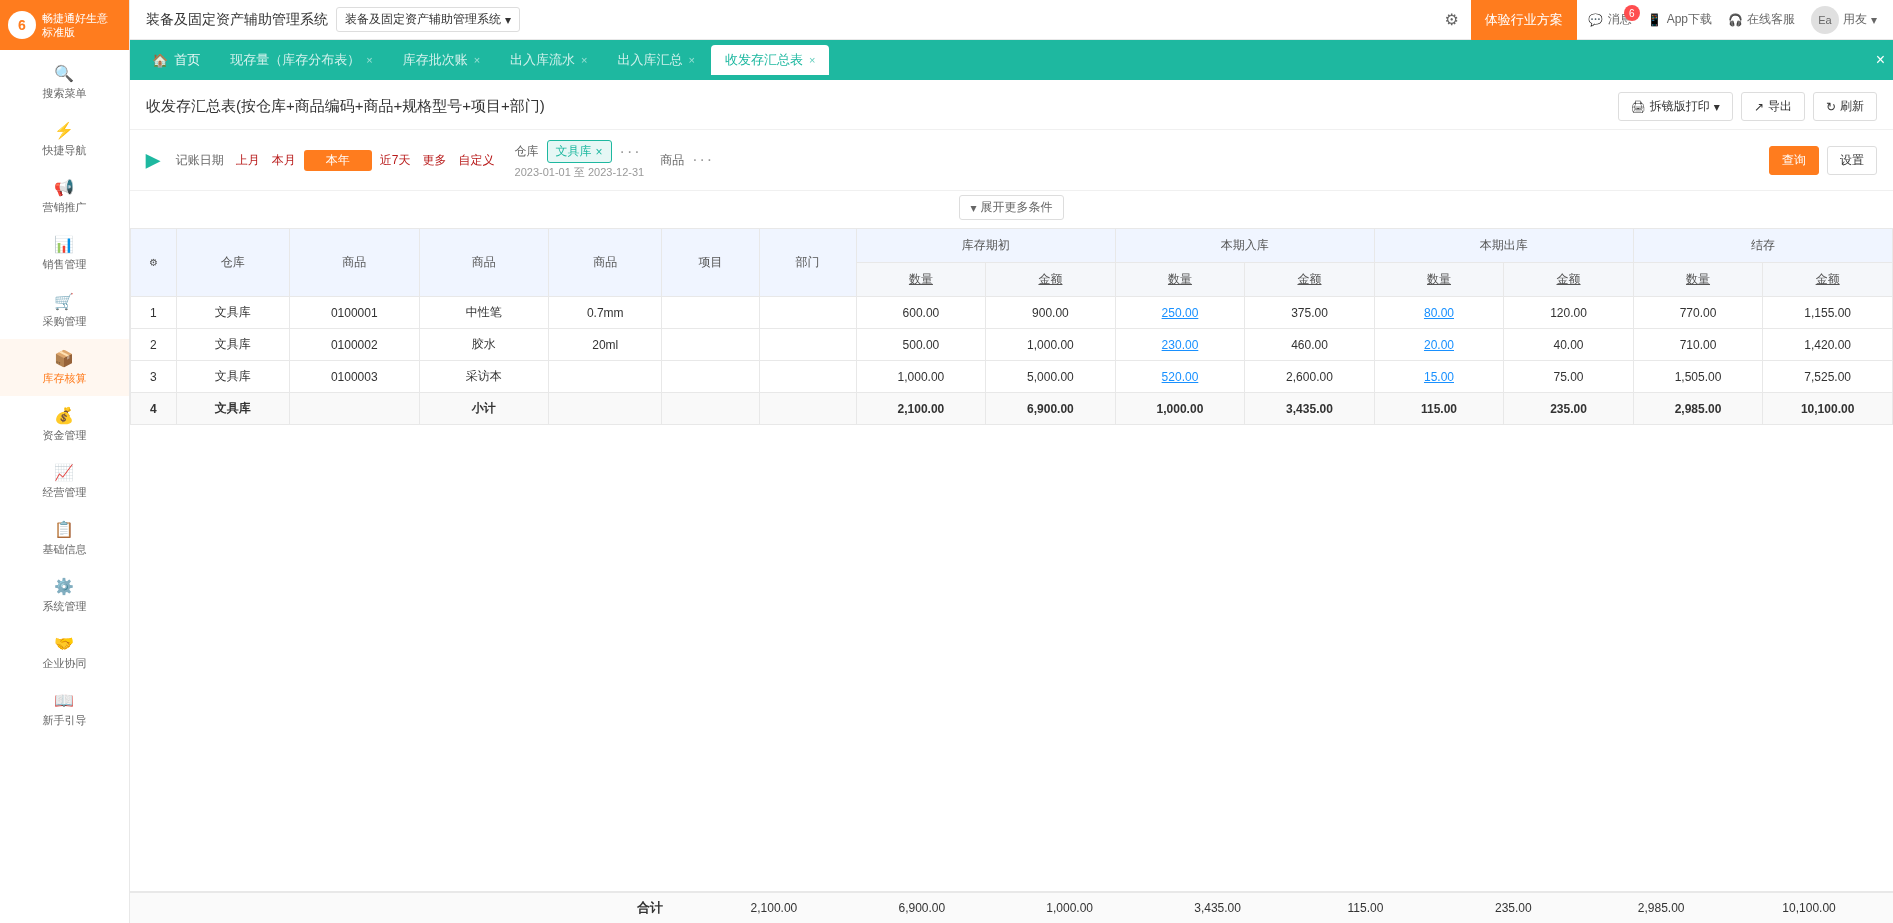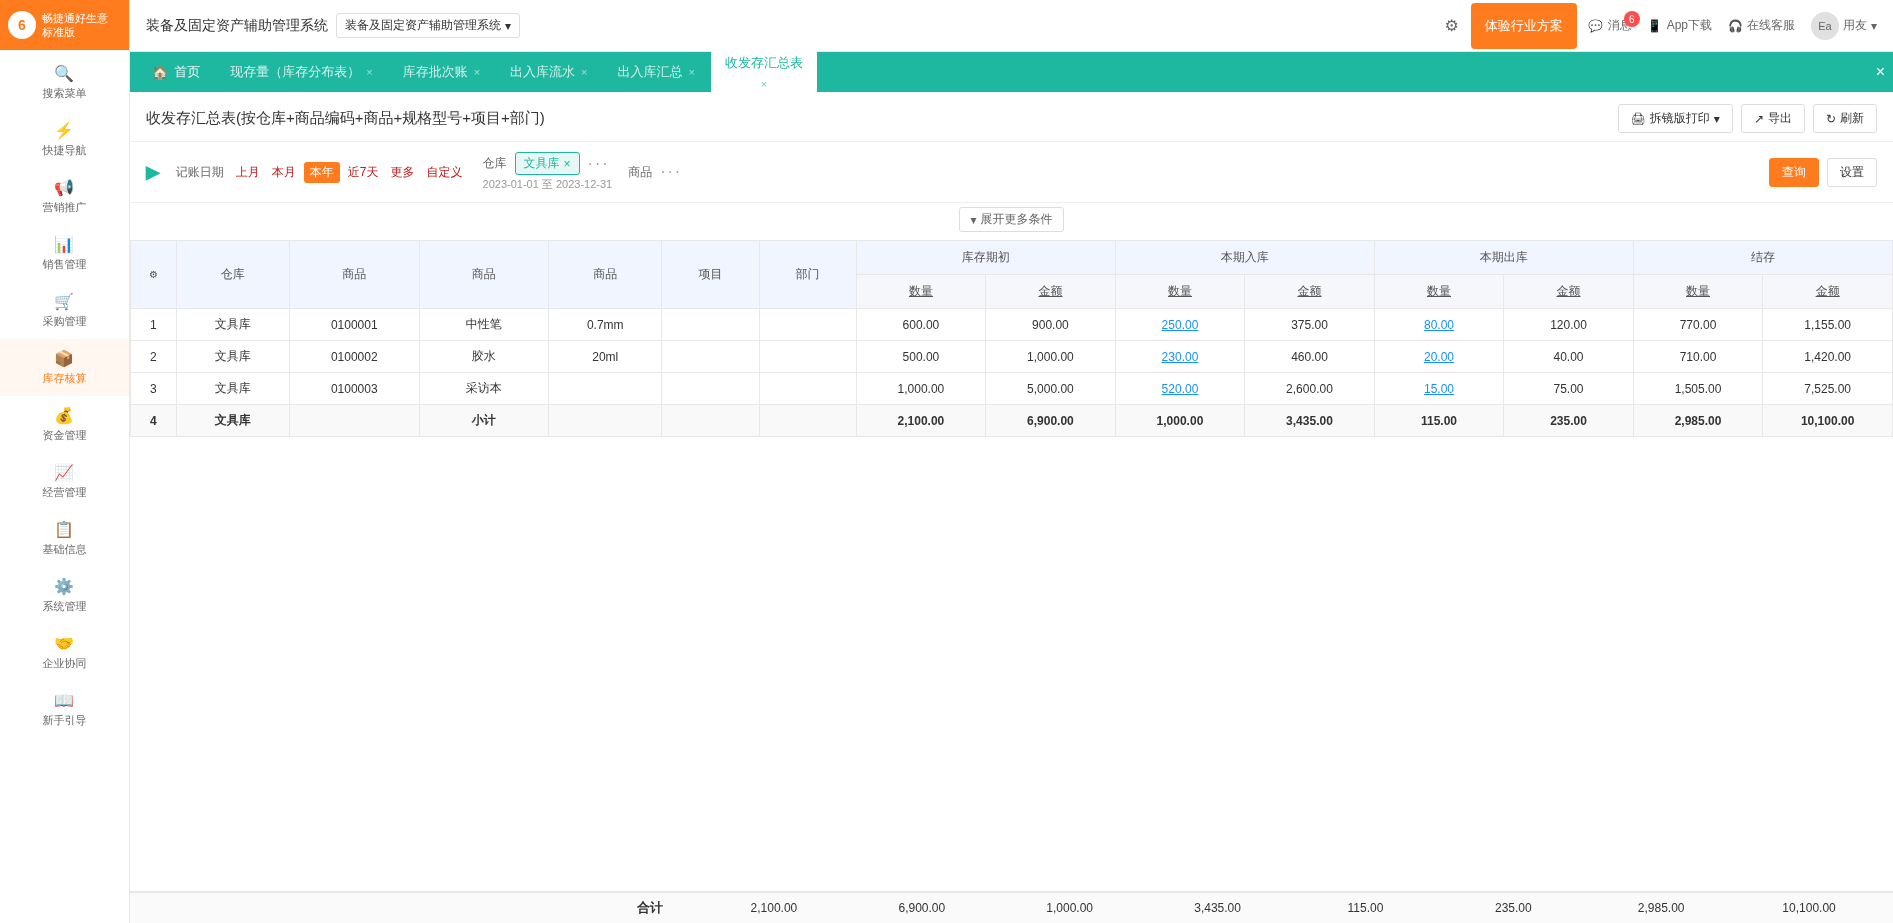--- a/index.html
+++ b/index.html
@@ -13,56 +13,56 @@
     .sidebar-nav { flex: 1; overflow-y: auto; padding: 4px 0; }
     .nav-item { display: flex; flex-direction: column; align-items: center; padding: 10px 4px; cursor: pointer; color: #666; font-size: 12px; gap: 3px; }
     .nav-item.active { background: #fff7f0; color: #ff7c1e; }
     .nav-item .nav-icon { font-size: 16px; }
     .nav-label { font-size: 11px; text-align: center; }
 
     
     .main { flex: 1; display: flex; flex-direction: column; overflow: hidden; }
 
     
-    .topbar { height: 52px; background: #fff; display: flex; align-items: center; padding: 0 16px; border-bottom: 1px solid #e8e8e8; gap: 12px; }
+    .topbar { height: 40px; background: #fff; display: flex; align-items: center; padding: 0 16px; border-bottom: 1px solid #e8e8e8; gap: 12px; }
     .topbar-title { font-size: 13px; color: #333; flex: 1; display: flex; align-items: center; gap: 8px; }
     .topbar-title-text { font-size: 14px; }
     .topbar-dropdown { border: 1px solid #ddd; border-radius: 3px; padding: 3px 8px; font-size: 12px; color: #333; cursor: pointer; display: flex; align-items: center; gap: 4px; }
     .topbar-gear { color: #666; cursor: pointer; font-size: 16px; }
     .topbar-experience { background: #ff7c1e; color: #fff; border: none; border-radius: 4px; padding: 14px 14px; font-size: 13px; cursor: pointer; }
     .topbar-actions { display: flex; align-items: center; gap: 16px; margin-left: auto; }
     .topbar-action-item { display: flex; align-items: center; gap: 4px; color: #666; font-size: 12px; cursor: pointer; position: relative; }
     .badge { background: #ff4d4f; color: #fff; border-radius: 8px; font-size: 10px; padding: 0 4px; position: absolute; top: -6px; right: -8px; min-width: 16px; height: 16px; display: flex; align-items: center; justify-content: center; }
     .user-avatar { width: 28px; height: 28px; background: #e0e0e0; border-radius: 50%; display: flex; align-items: center; justify-content: center; font-size: 11px; color: #666; }
 
     
     .tabs { height: 40px; background: #1eb8a0; display: flex; align-items: center; padding: 0 8px; gap: 2px; }
     .tab { display: flex; align-items: center; gap: 6px; padding: 6px 14px; border-radius: 4px 4px 0 0; font-size: 13px; cursor: pointer; color: rgba(255,255,255,0.8); }
-    .tab.active { background: #fff; color: #1eb8a0; flex-direction: column; }
+    .tab.active { background: #fff; color: #1eb8a0; }
     .tab-close { font-size: 11px; color: inherit; opacity: 0.7; }
     .tab-home { color: rgba(255,255,255,0.9); }
 
     
     .content { flex: 1; background: #fff; overflow: hidden; display: flex; flex-direction: column; }
 
     
     .page-header { padding: 12px 16px 8px; border-bottom: 1px solid #f0f0f0; display: flex; align-items: center; justify-content: space-between; }
     .page-title { font-size: 15px; color: #333; font-weight: 500; }
     .page-actions { display: flex; align-items: center; gap: 8px; }
     .btn { border: 1px solid #ddd; background: #fff; border-radius: 3px; padding: 5px 12px; font-size: 12px; cursor: pointer; color: #333; display: flex; align-items: center; gap: 4px; }
     .btn-primary { background: #ff7c1e; color: #fff; border-color: #ff7c1e; }
 
     
     .filter-bar { padding: 10px 16px; border-bottom: 1px solid #f0f0f0; display: flex; align-items: center; gap: 16px; flex-wrap: wrap; }
     .filter-toggle { color: #1eb8a0; cursor: pointer; font-size: 18px; font-weight: bold; }
     .filter-group { display: flex; align-items: center; gap: 8px; }
     .filter-label { color: #666; font-size: 12px; }
     .date-options { display: flex; align-items: center; gap: 4px; }
     .date-option { font-size: 12px; color: #b91c1c; cursor: pointer; padding: 2px 4px; }
-    .date-option.active { background: #ff7c1e; color: #fff; border-radius: 3px; padding: 2px 6px; }
+    .date-option.active { background: #ff7c1e; color: #fff; border-radius: 3px; padding: 2px 22px; }
     .date-range { font-size: 11px; color: #999; margin-top: 2px; }
     .filter-tag { display: flex; align-items: center; gap: 4px; background: #e6f7f5; border: 1px solid #1eb8a0; border-radius: 3px; padding: 2px 8px; font-size: 12px; color: #1eb8a0; }
     .filter-tag-close { cursor: pointer; color: #1eb8a0; font-size: 12px; }
     .filter-dots { color: #999; cursor: pointer; font-size: 16px; letter-spacing: 2px; }
     .expand-btn { display: flex; align-items: center; gap: 4px; color: #666; font-size: 12px; cursor: pointer; border: 1px solid #ddd; border-radius: 3px; padding: 3px 10px; }
     .filter-row2 { display: flex; align-items: center; justify-content: center; padding: 4px 16px 8px; }
 
     
     .table-container { flex: 1; overflow: auto; }
     table { width: 100%; border-collapse: collapse; font-size: 12px; }

